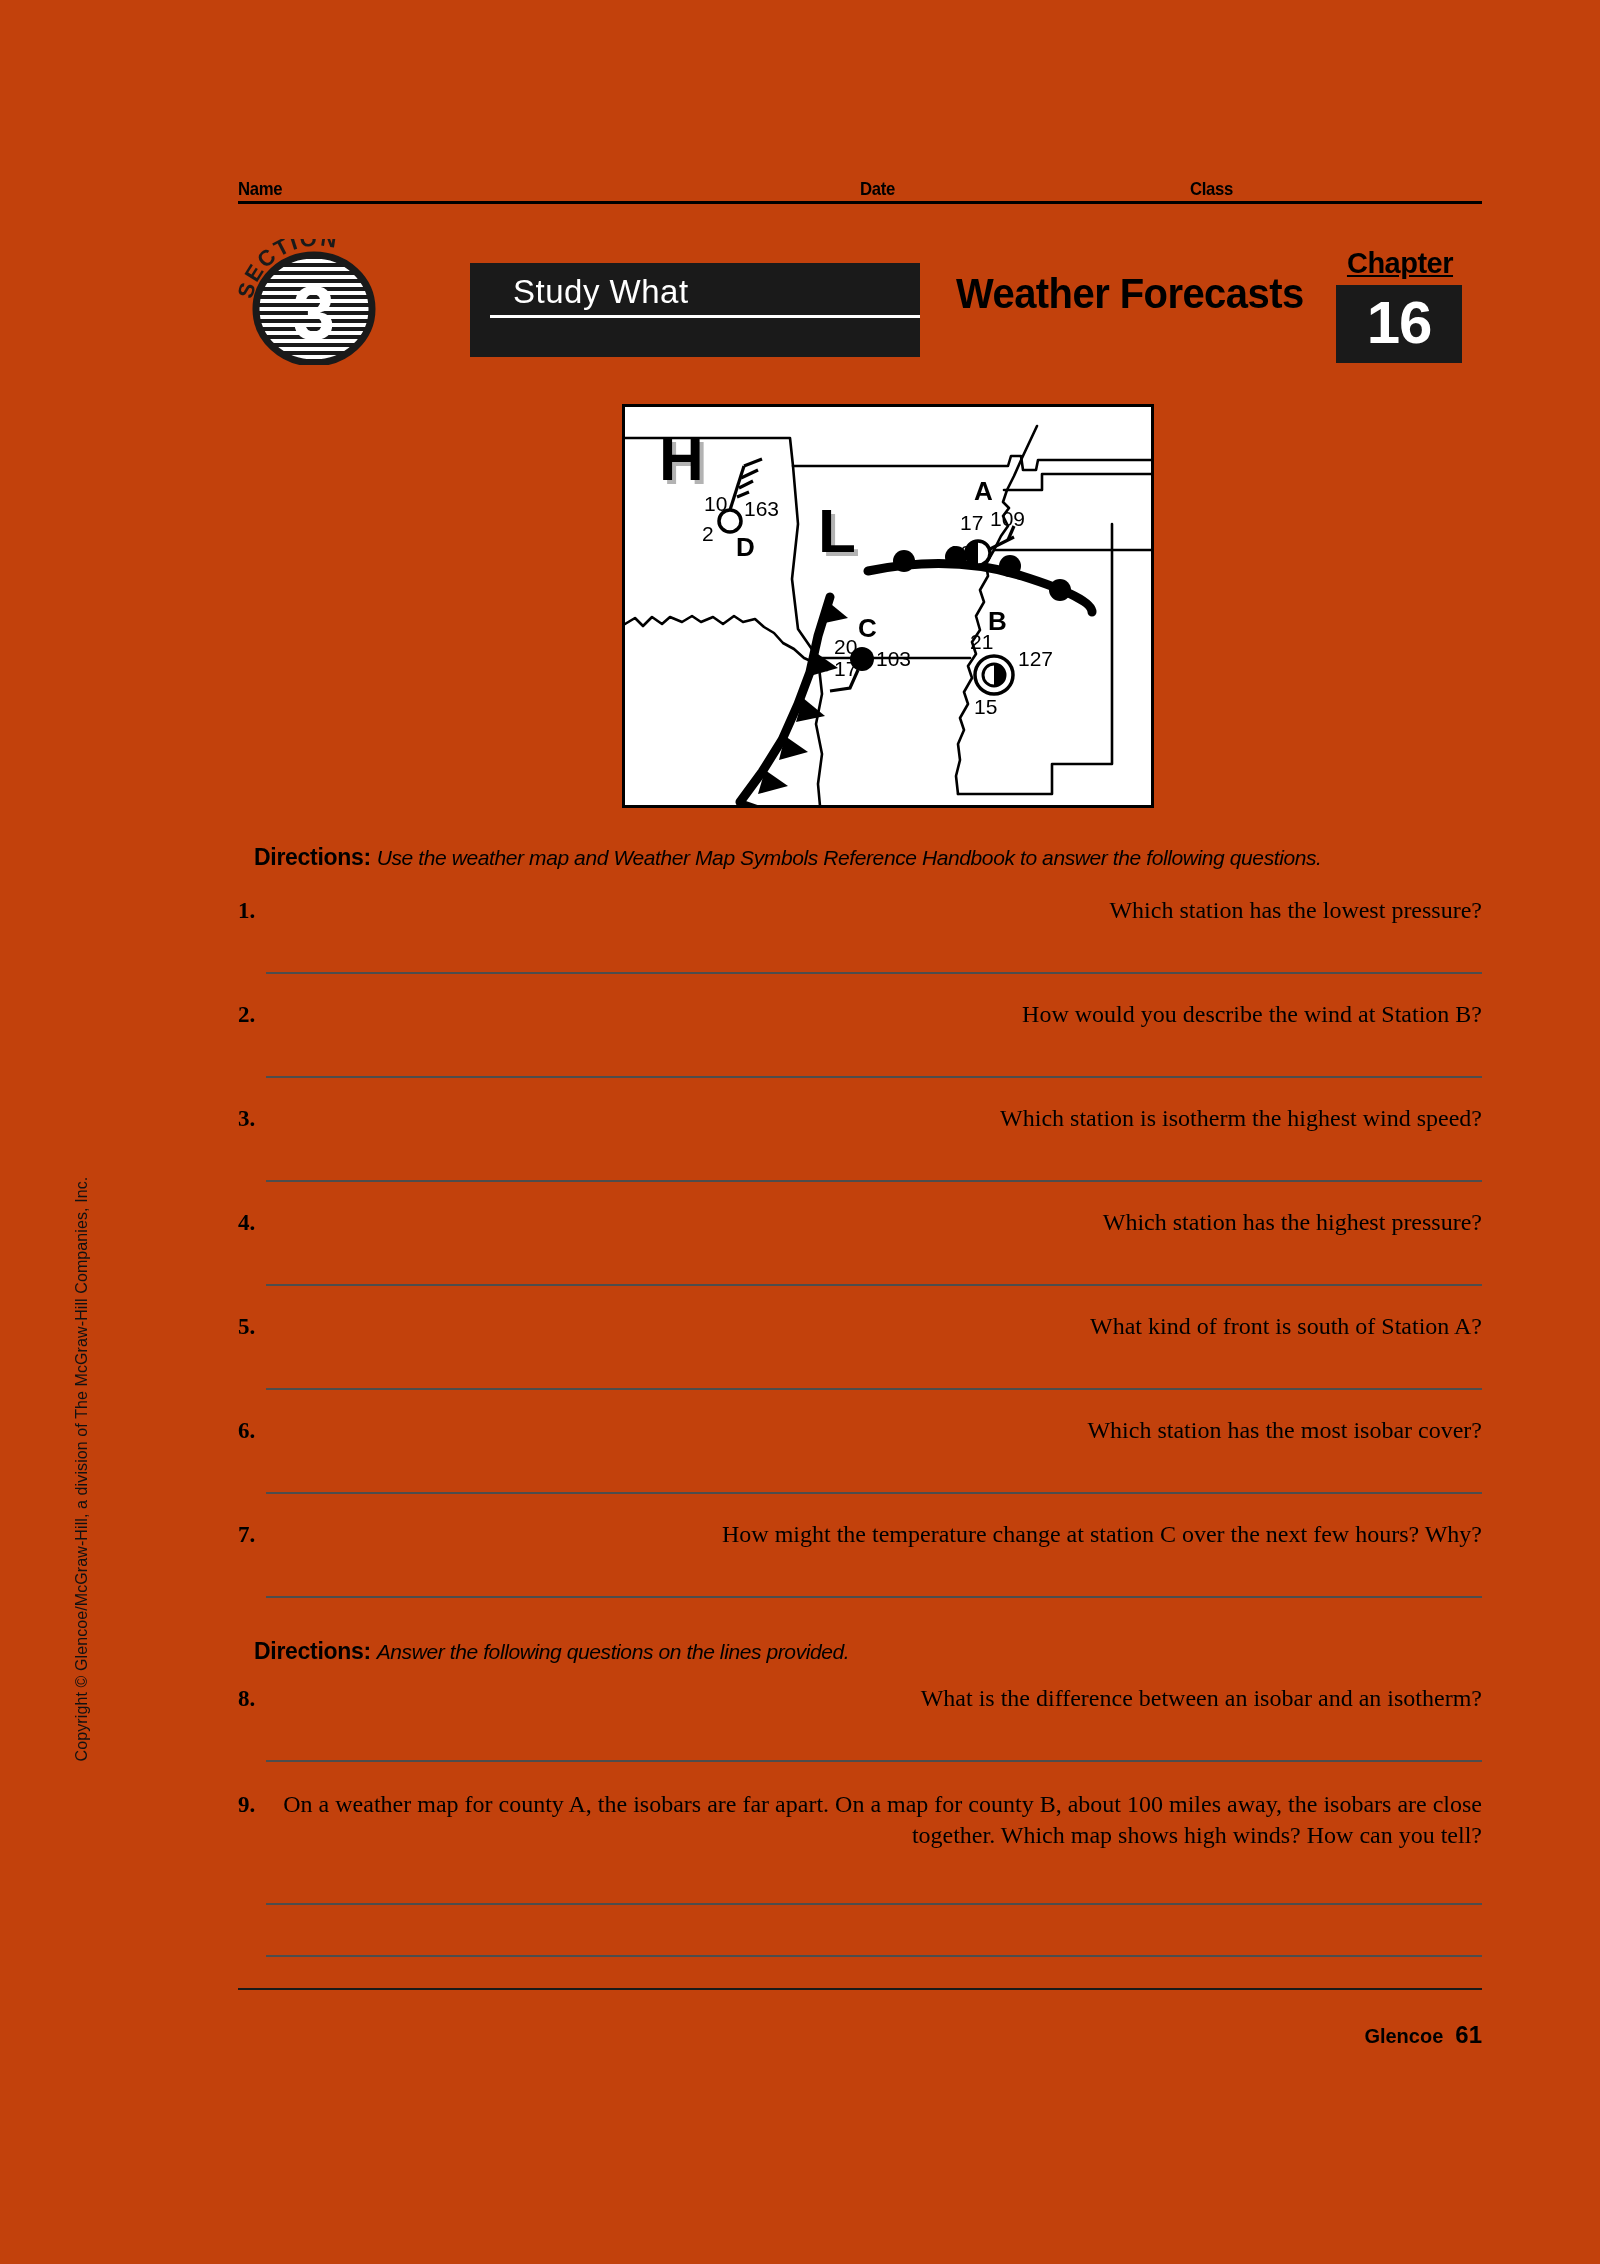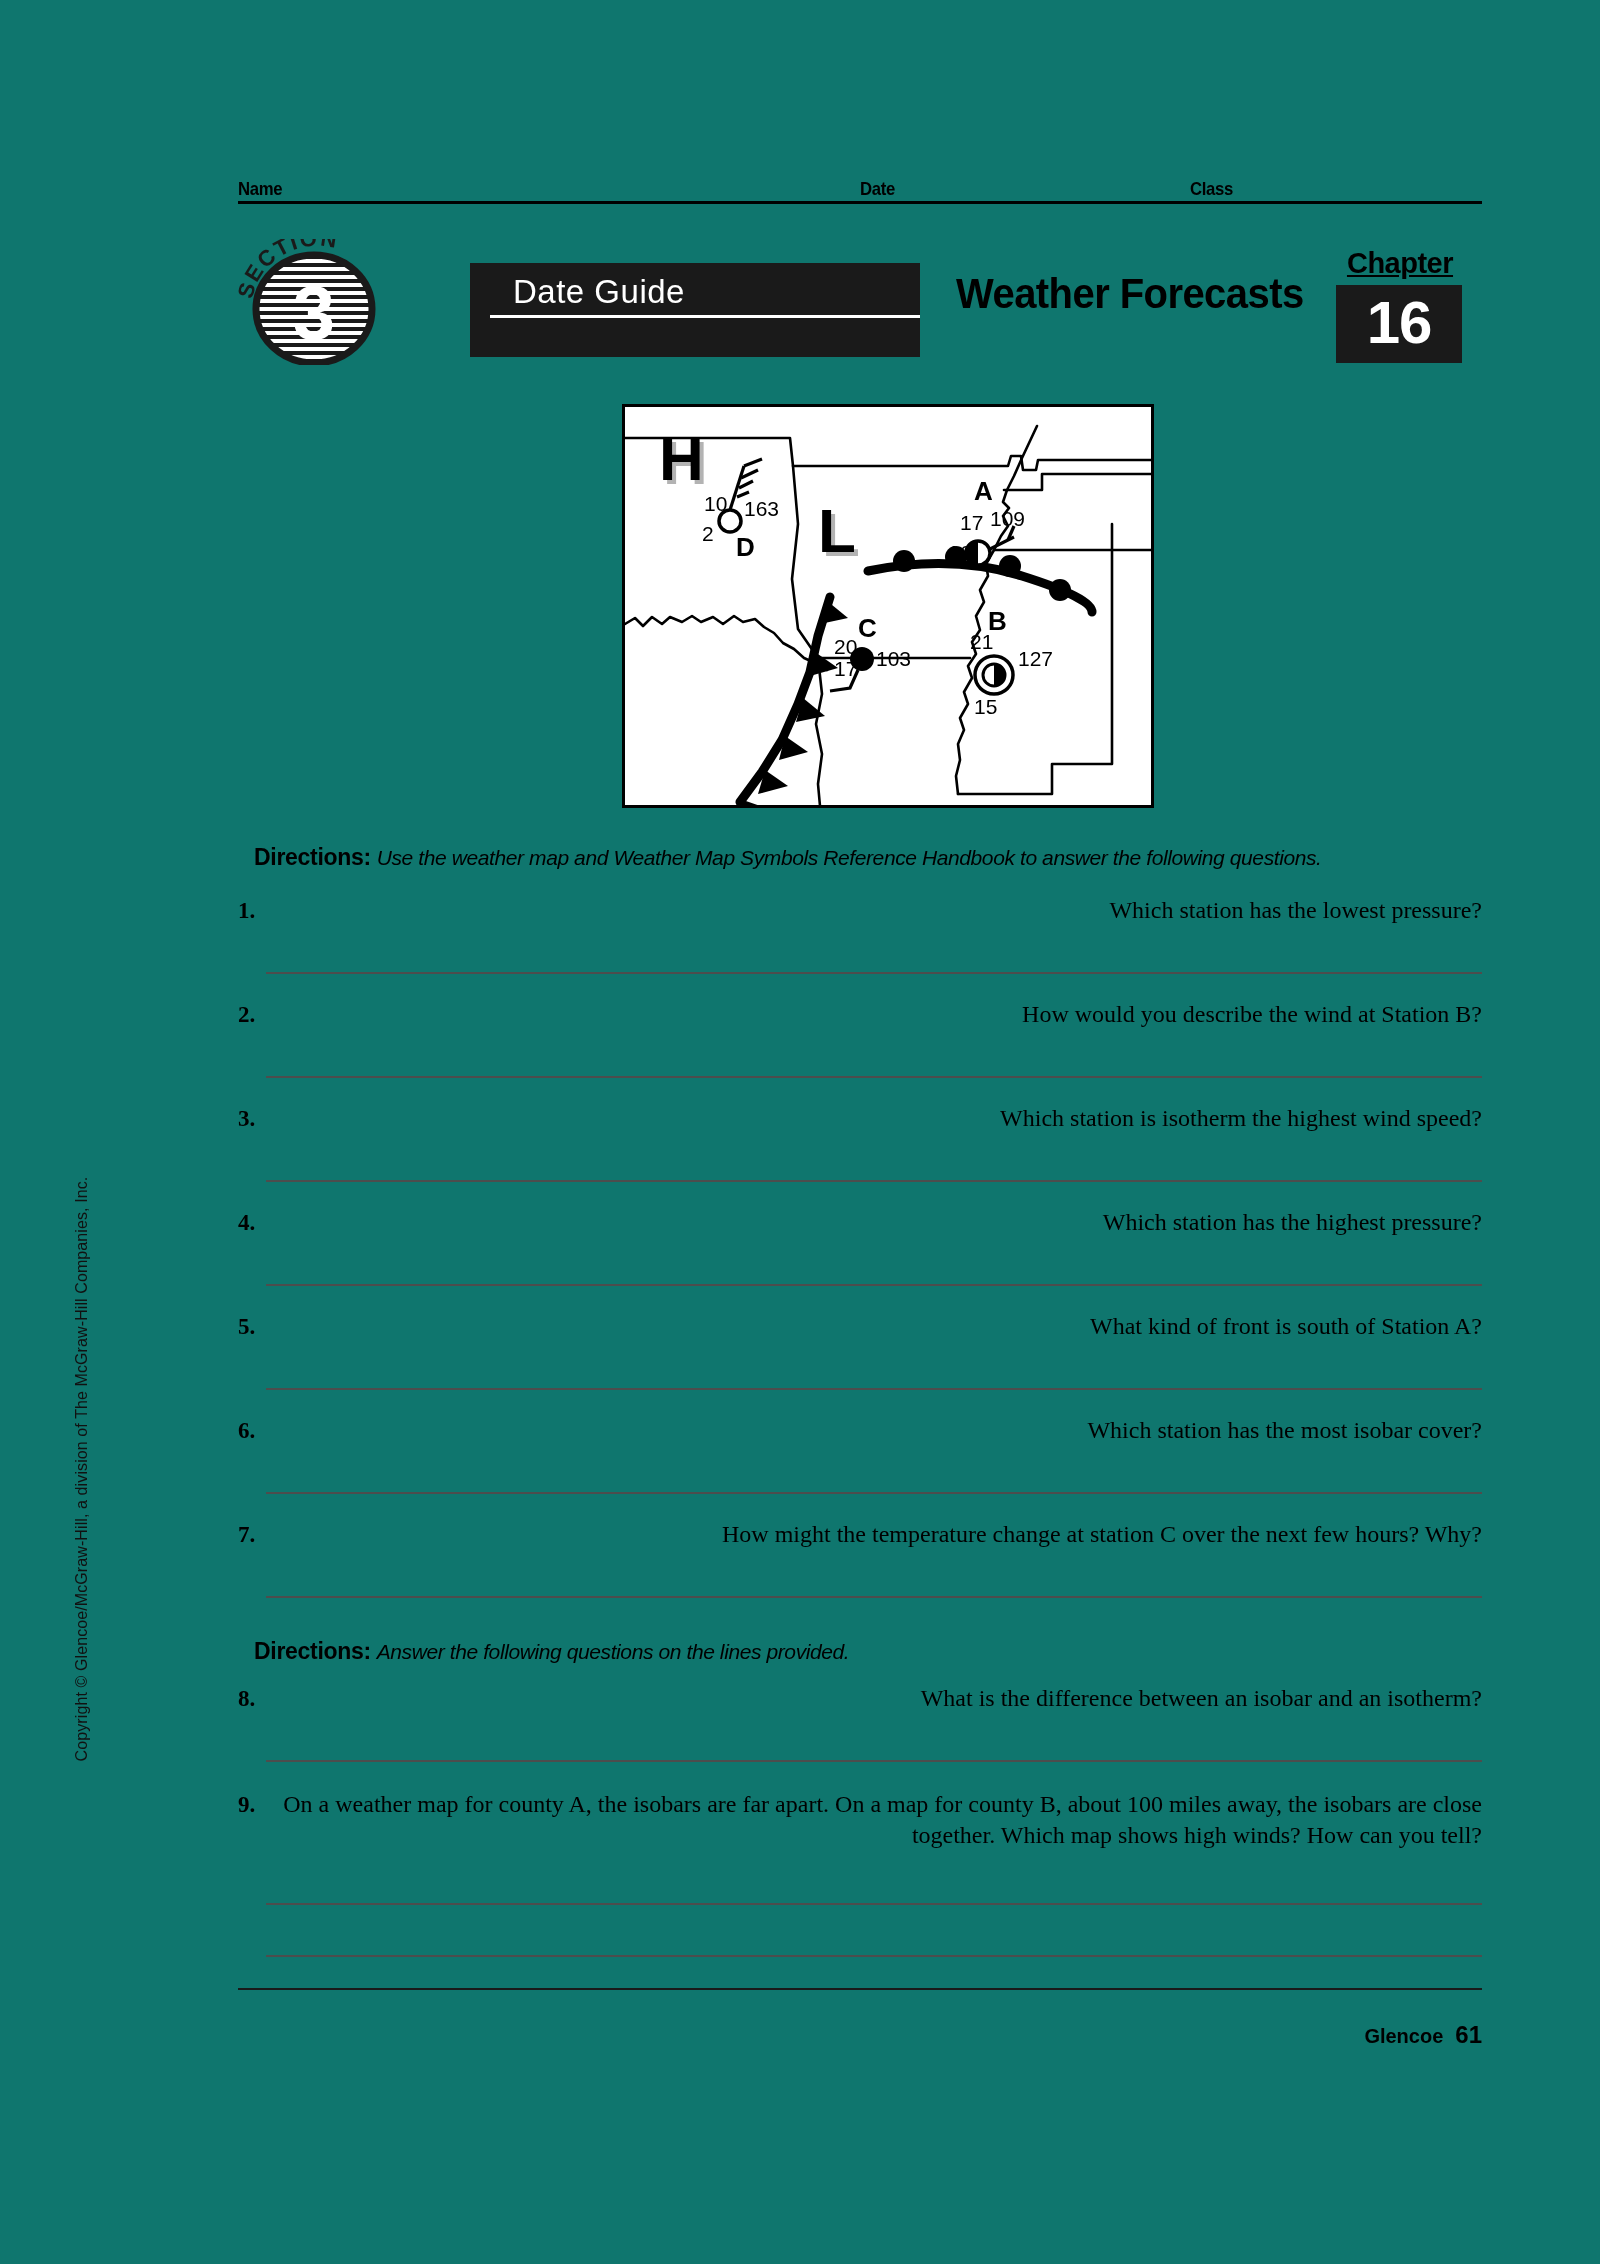--- a/index.html
+++ b/index.html
@@ -15,21 +15,21 @@
     font-family: "Liberation Serif", serif;
     color: #000000;
     overflow: hidden;
   }
 
   
   .page {
     position: absolute;
     left: 0; top: 0;
     width: 1600px; height: 2264px;
-    background: #0f766e;
+    background: #c2410c;
   }
 
   
   .idrow {
     position: absolute;
     left: 238px;
     top: 168px;
     width: 1244px;
     height: 36px;
   }
@@ -258,21 +258,21 @@
   <div class="idrow">
     <span class="lbl lbl-name">Name</span>
     <span class="lbl lbl-date">Date</span>
     <span class="lbl lbl-class">Class</span>
     <div class="rule"></div>
   </div>
 
   <div class="banner">
     <div class="banner-bar"></div>
     <div class="banner-bar-rule"></div>
-    <div class="studyguide">Date Guide</div>
+    <div class="studyguide">Study What</div>
 
     <div class="section-badge">
       <svg width="172" height="126" viewBox="0 0 172 126" xmlns="http://www.w3.org/2000/svg">
         <defs>
           <clipPath id="ellipClip">
             <ellipse cx="76" cy="70" rx="58" ry="54"></ellipse>
           </clipPath>
           <path id="arcPath" d="M 14 64 A 66 62 0 0 1 142 48"></path>
         </defs>
 

